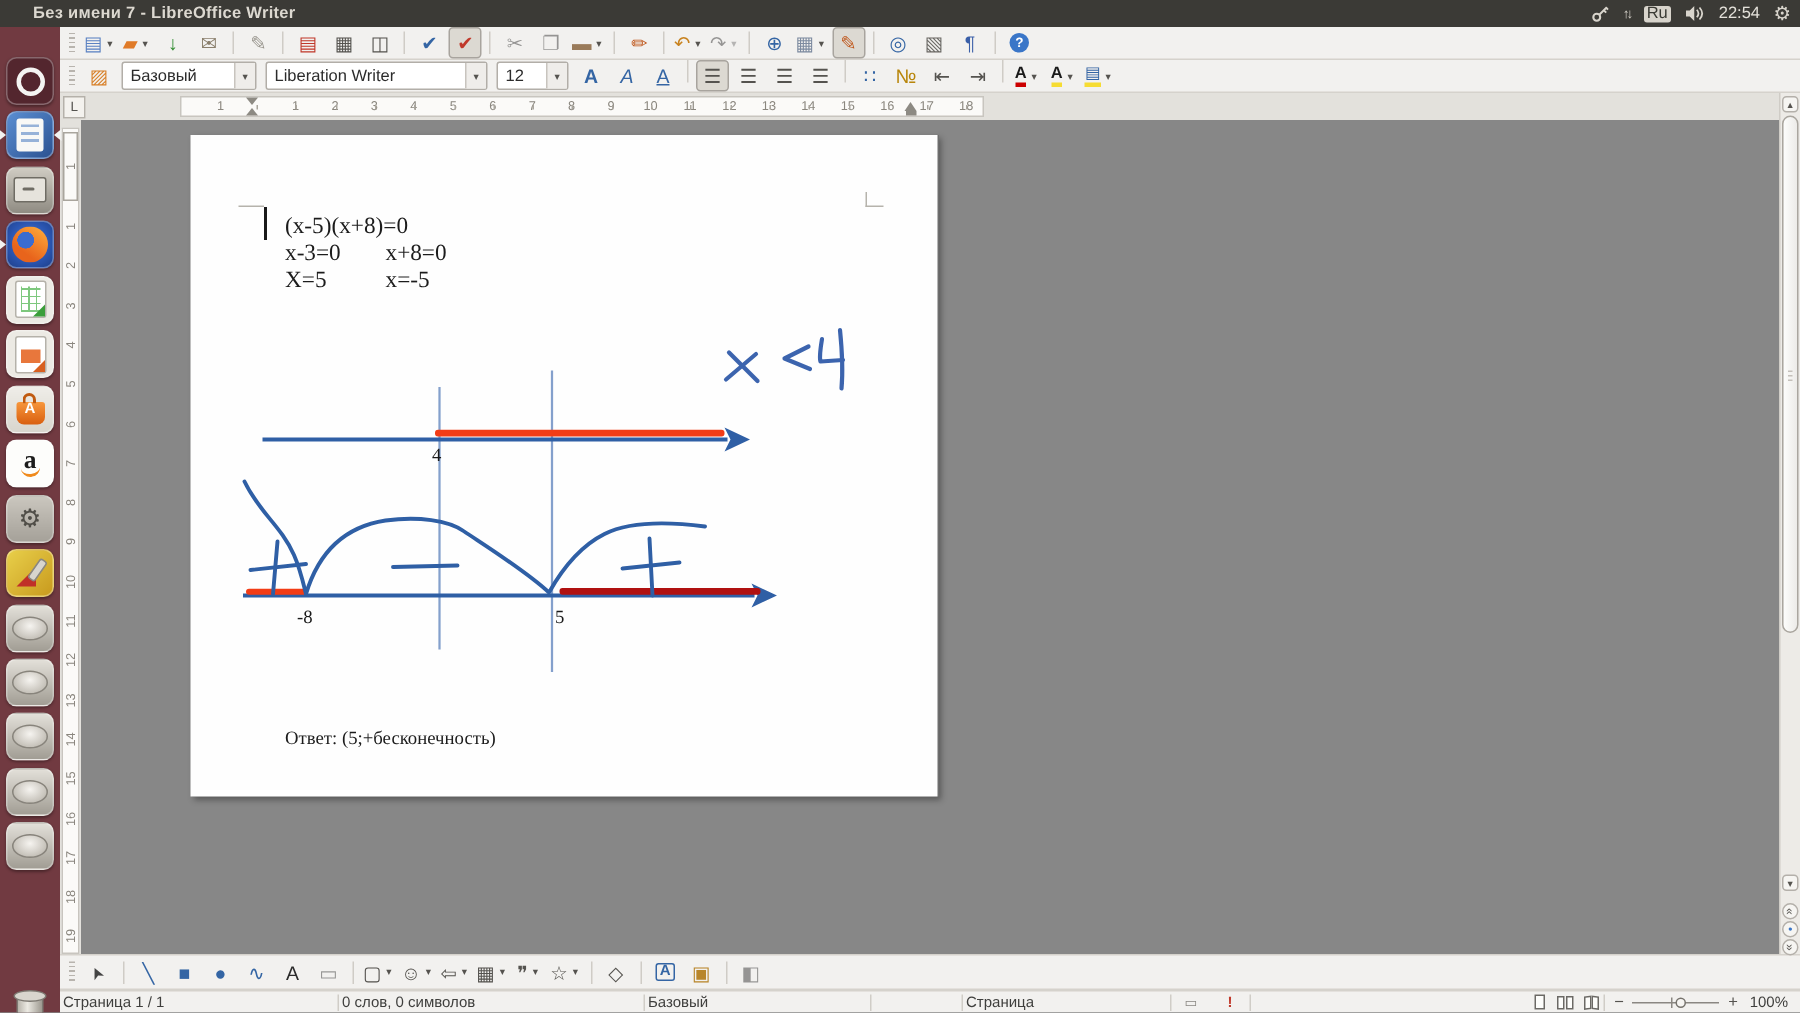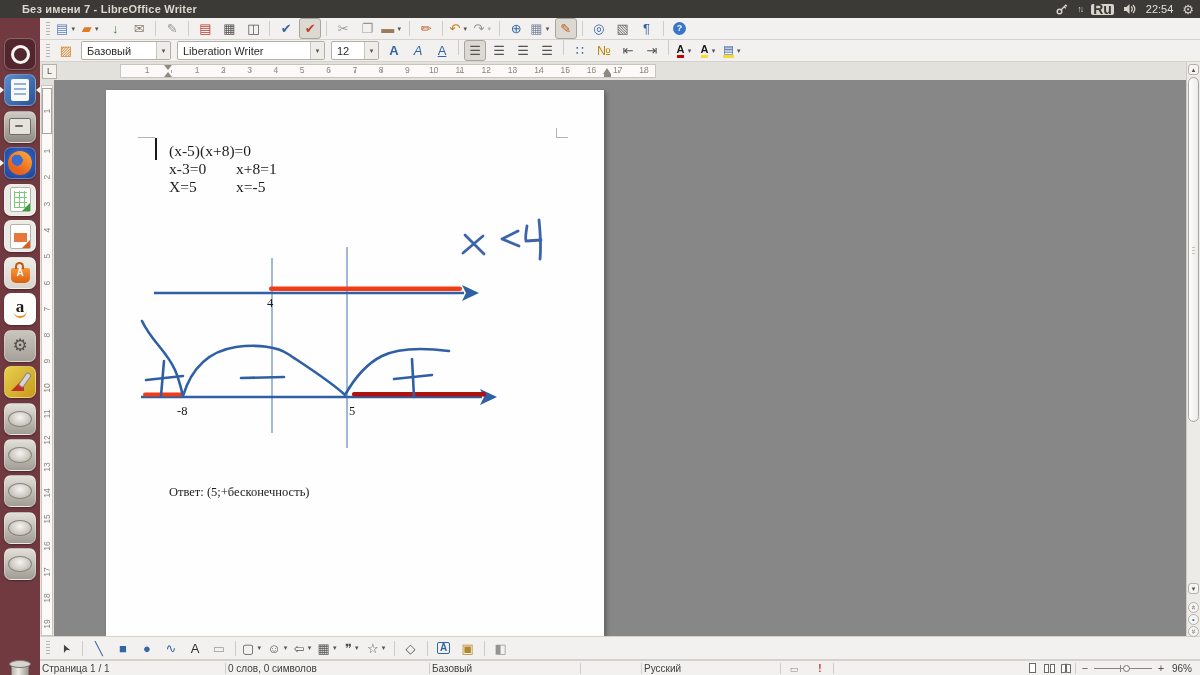--- a/index.html
+++ b/index.html
@@ -4,21 +4,21 @@
 <style>
   html,body{margin:0;padding:0}
   body{width:1200px;height:675px;position:relative;overflow:hidden;
        font-family:"Liberation Sans","DejaVu Sans",sans-serif;background:#878787;}
   
   #panel{position:absolute;left:0;top:0;width:1200px;height:18px;background:var(--panel-bg,#3b3a36);
          color:#dcd8d0;display:flex;align-items:center;z-index:30}
   #panel .title{font-size:11px;font-weight:bold;margin-left:22px;letter-spacing:.2px}
   #indicators{position:absolute;right:6px;top:0;height:18px;display:flex;align-items:center;gap:9px;color:#ddd}
   #indicators .txt{font-size:11px;color:#e4e1da}
-  #kbd-layout{background:#d8d4cc;color:#3a3a34;font-size:14px;font-weight:bold;border-radius:2px;padding:0 2px;line-height:11px}
+  #kbd-layout{background:#d8d4cc;color:#3a3a34;font-size:11px;font-weight:normal;border-radius:2px;padding:0 2px;line-height:11px}
   #updown{font-size:9px;letter-spacing:-2px;color:#d8d4cc}
   #gear{font-size:13px;color:#d8d4cc}
   
   #launcher{position:absolute;left:0;top:18px;width:40px;height:657px;background:var(--launcher-bg,#713a41);z-index:25}
   .litem{position:absolute;left:4px;width:32px;height:32px}
   .tile{width:32px;height:32px;border-radius:7px;border:1px solid rgba(255,255,255,.3);box-sizing:border-box;
         display:flex;align-items:center;justify-content:center;position:relative;overflow:hidden;
         box-shadow:0 1px 2px rgba(0,0,0,.35)}
   .larr{position:absolute;width:0;height:0;border:4px solid transparent;top:12px}
   .larr.al{left:-5px;border-left:5px solid #f2f2f0}
@@ -104,21 +104,21 @@
   .rind{position:absolute;left:563px;top:6px;width:9px;height:9px}
   .rind::before{content:"";position:absolute;top:0;left:0;border-left:4.5px solid transparent;border-right:4.5px solid transparent;border-bottom:6px solid #8d8a83}
   .rind::after{content:"";position:absolute;top:6px;left:1px;width:7px;height:3px;background:#8d8a83}
   #vruler{position:absolute;left:40px;top:80px;width:14px;height:556px;background:#e3e1dc;z-index:5;overflow:hidden}
   .vr-active{position:absolute;top:5px;bottom:0;left:1px;right:1px;background:#fbfaf8;border:1px solid #c8c5bf;box-sizing:border-box}
   .vr-margin{position:absolute;top:8px;height:46px;left:2px;right:2px;border:1px solid #a9a59d;box-sizing:border-box;
              display:flex;align-items:center;justify-content:center}
   .vnum{position:absolute;left:0;width:14px;text-align:center;transform:rotate(-90deg);font-size:8.5px;color:#8a867e}
   
   #docarea{position:absolute;left:54px;top:80px;width:1132px;height:556px;background:var(--doc-area-bg,#878787);overflow:hidden}
-  #page{position:absolute;left:52px;top:10px;width:498px;height:546px;background:#fefefe;
+  #page{position:absolute;left:73px;top:10px;width:498px;height:441px;background:#fefefe;
         box-shadow:1px 0 0 #6e6e6e,2px 2px 4px rgba(0,0,0,.35)}
   .bmark{position:absolute;background:#b6b3ac}
   #text-cursor{position:absolute;left:49px;top:48px;width:1.5px;height:22px;background:#1a1a1a}
   .doctext{position:absolute;font-family:"Liberation Serif","DejaVu Serif",serif;color:#1c1c1c;font-size:15.5px;line-height:18px;white-space:pre}
   #eq-line1{left:63px;top:52px}
   #eq-line2a{left:63px;top:70px}#eq-line2b{left:130px;top:70px}
   #eq-line3a{left:63px;top:88px}#eq-line3b{left:130px;top:88px}
   #answer{left:63px;top:393px;font-size:12.5px}
   #draw-svg{position:absolute;left:0;top:0}
   
@@ -562,21 +562,21 @@
 
 <div id="docarea">
   <div id="page">
     <div class="bmark" style="left:32px;top:47px;width:17px;height:1px"></div>
     <div class="bmark" style="left:450px;top:38px;width:1px;height:10px"></div>
     <div class="bmark" style="left:450px;top:47px;width:12px;height:1px"></div>
     <div id="text-cursor"></div>
 
     <div class="doctext" id="eq-line1">(x-5)(x+8)=0</div>
     <div class="doctext" id="eq-line2a">x-3=0</div>
-    <div class="doctext" id="eq-line2b">x+8=1</div>
+    <div class="doctext" id="eq-line2b">x+8=0</div>
     <div class="doctext" id="eq-line3a">X=5</div>
     <div class="doctext" id="eq-line3b">x=-5</div>
     <div class="doctext" id="answer">Ответ: (5;+бесконечность)</div>
 
     <svg id="draw-svg" width="498" height="546" viewBox="0 0 498 546">
 
       <path d="M166 168 V343" stroke-width="1.5" fill="none" stroke="#84a0cc"></path>
       <path d="M241 157 V358" stroke-width="1.5" fill="none" stroke="#84a0cc"></path>
 
       <path d="M48 203 H358" stroke-width="2.6" fill="none" stroke="#2f5fa5"></path>
@@ -626,21 +626,21 @@
 
 <div id="statusbar">
   <span class="sb-item" style="width:185px">Страница 1 / 1</span>
     <i class="sbsep"></i>
   <span class="sb-item" style="width:203px">0 слов, 0 символов</span>
     <i class="sbsep"></i>
   <span class="sb-item" style="width:150px">Базовый</span>
     <i class="sbsep"></i>
   <span class="sb-item" style="width:60px"></span>
     <i class="sbsep"></i>
-  <span class="sb-item" style="width:138px">Русский</span>
+  <span class="sb-item" style="width:138px">Страница</span>
     <i class="sbsep"></i>
   <span class="sb-item" id="sb-selmode" style="width:26px;text-align:center"></span>
   <span class="sb-item" id="sb-modified" style="width:26px;text-align:center"></span>
     <i class="sbsep"></i>
   <span style="flex:1"></span>
   <span class="vw" id="vw-single">
       <span class="vp"></span>
     </span>
   <span class="vw" id="vw-multi" style="gap:1px">
       <span class="vp sm"></span>
@@ -653,14 +653,14 @@
   <i class="sbsep"></i>
   <div id="zoomctl">
     <span class="zbtn" id="zminus"></span>
     <div id="ztrack">
         <div class="line"></div>
         <div class="tick"></div>
         <div class="thumb"></div>
       </div>
     <span class="zbtn" id="zplus"></span>
   </div>
-  <span class="sb-item" id="sb-zoom">96%</span>
+  <span class="sb-item" id="sb-zoom">100%</span>
 </div>
 
 </body></html>

